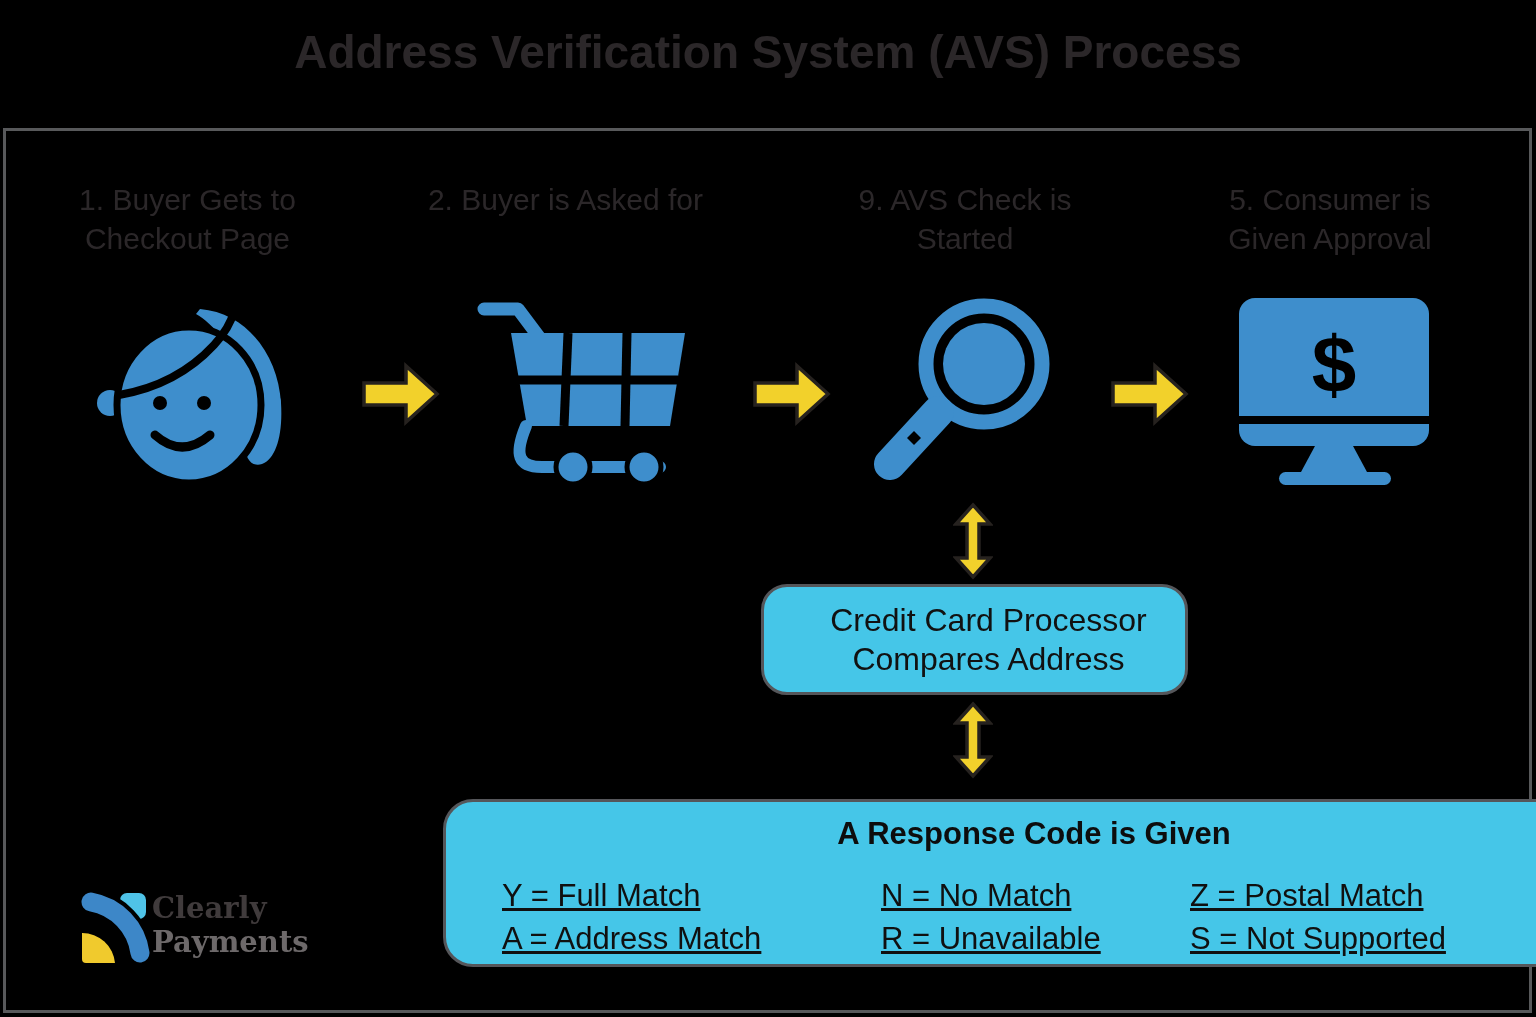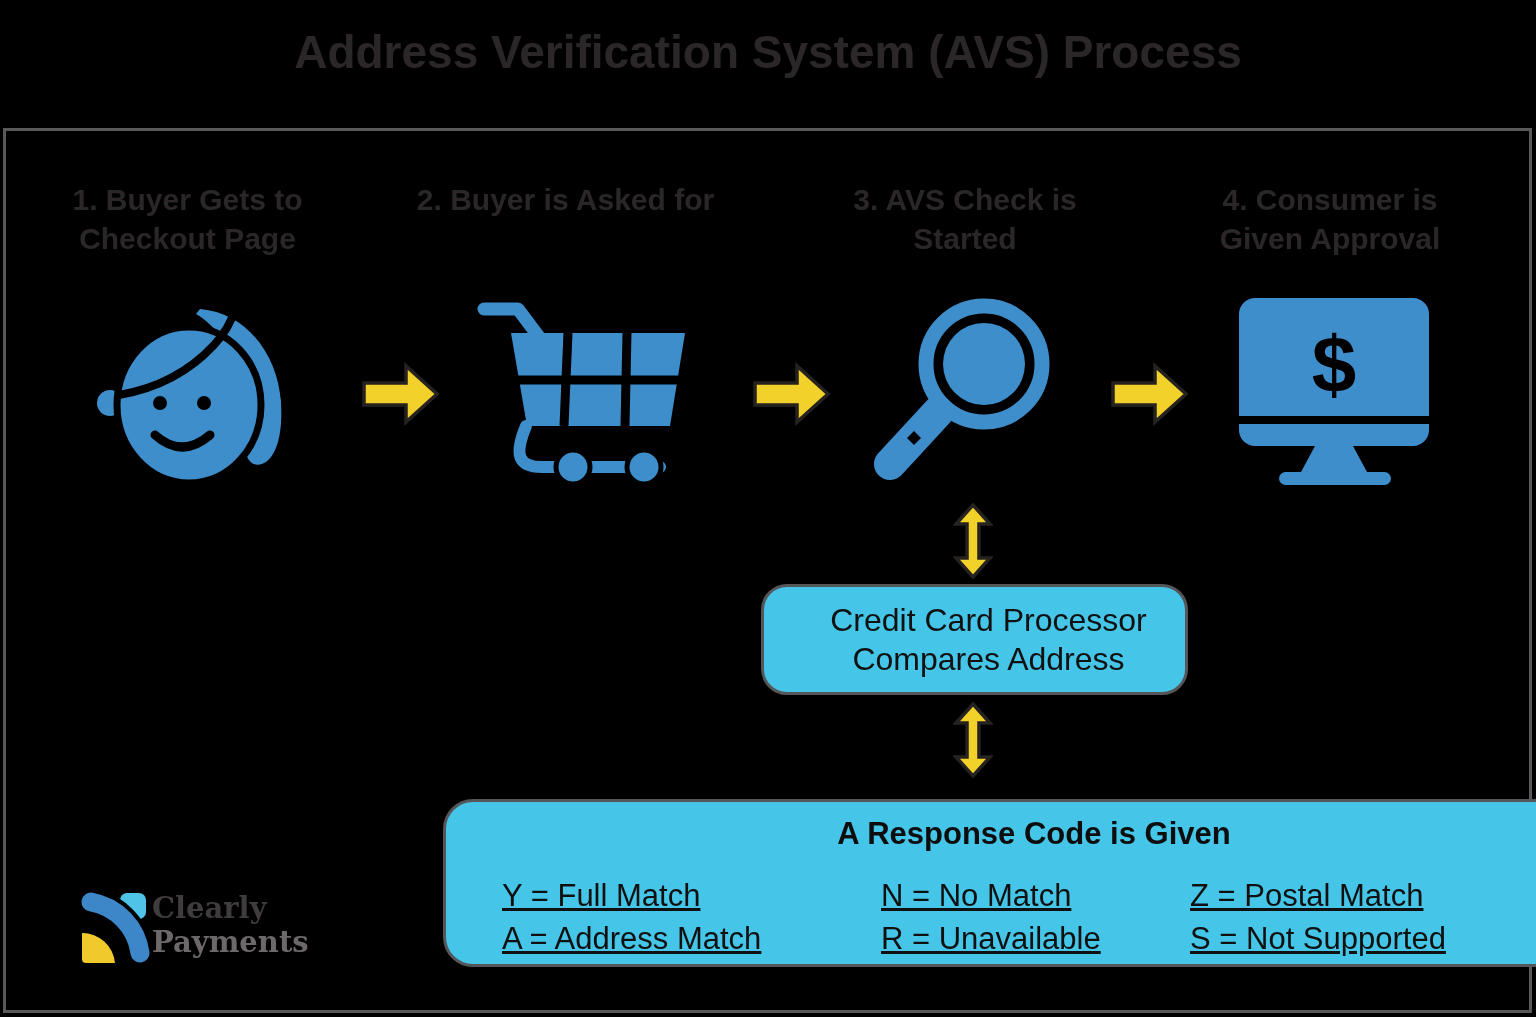--- a/index.html
+++ b/index.html
@@ -23,21 +23,21 @@
   .abs{position:absolute;}
   .title{
     left:0;right:0;top:24px;text-align:center;
     font-weight:700;font-size:46px;color:var(--text-dark);margin:1px;
   }
   .frame{
     left:3px;top:128px;width:1529px;height:885px;
     border:3px solid var(--frame-border);box-sizing:border-box;
   }
   .step-label{
-    top:180px;text-align:center;font-weight:700;font-size:30px;
+    top:180px;text-align:center;font-weight:400;font-size:30px;
     line-height:39px;color:var(--text-dark);
   }
   .sl1{left:35px;width:305px;}
   .sl2{left:388px;width:355px;}
   .sl3{left:810px;width:310px;}
   .sl4{left:1175px;width:310px;}
   .cyanbox{
     background:var(--box-cyan);border:3px solid var(--box-border);
     box-sizing:border-box;color:#111;
   }
@@ -80,25 +80,25 @@
   <div class="abs frame"></div>
 
   <div class="abs step-label sl1">
     <div>1. Buyer Gets to</div>
     <div>Checkout Page</div>
   </div>
   <div class="abs step-label sl2">
     <div>2. Buyer is Asked for</div>
   </div>
   <div class="abs step-label sl3">
-    <div>3. AVS Check is</div>
+    <div>9. AVS Check is</div>
     <div>Started</div>
   </div>
   <div class="abs step-label sl4">
-    <div>4. Consumer is</div>
+    <div>5. Consumer is</div>
     <div>Given Approval</div>
   </div>
 
   <svg class="abs" style="left:92px;top:283px" width="200" height="212" viewBox="0 0 200 212">
     <circle class="fb" cx="18" cy="120" r="13"></circle>
     <circle class="fb" cx="176" cy="120" r="13"></circle>
     <path class="fb" d="M108,26 C155,30 186,72 189,120 C191,152 184,176 170,181
                         C158,185 150,172 154,152 C160,118 152,78 128,52
                         C121,44 113,36 104,31 Z"></path>
     <ellipse cx="97" cy="122" rx="72" ry="78" fill="var(--icon-blue)" stroke="#000" stroke-width="7"></ellipse>

